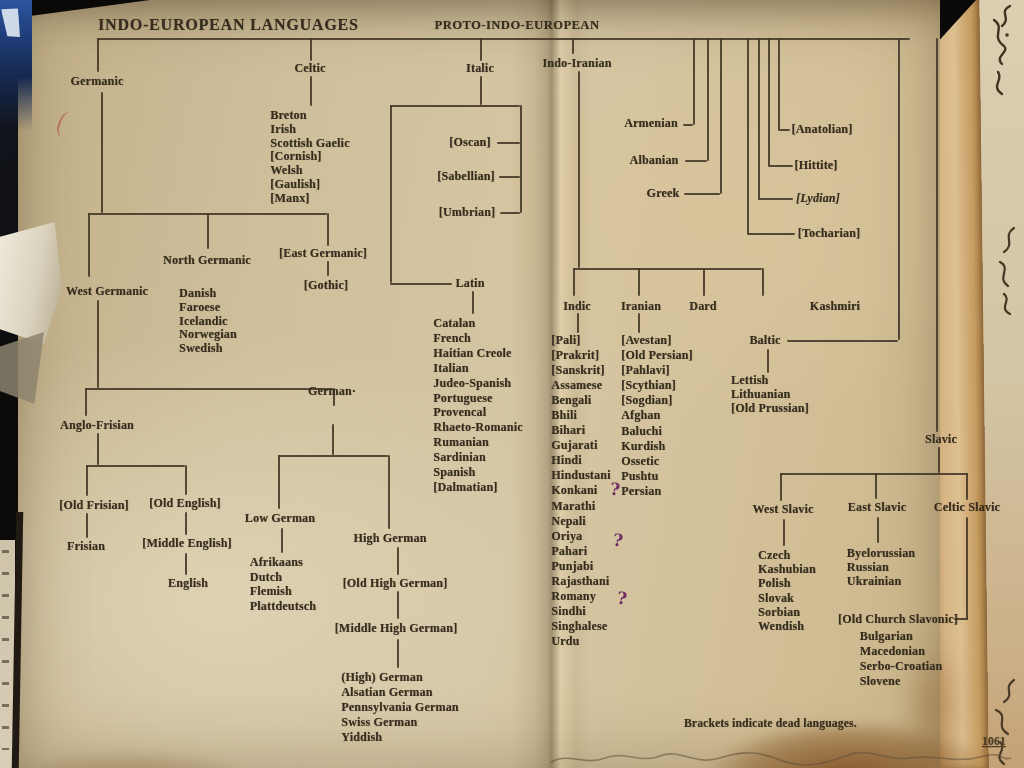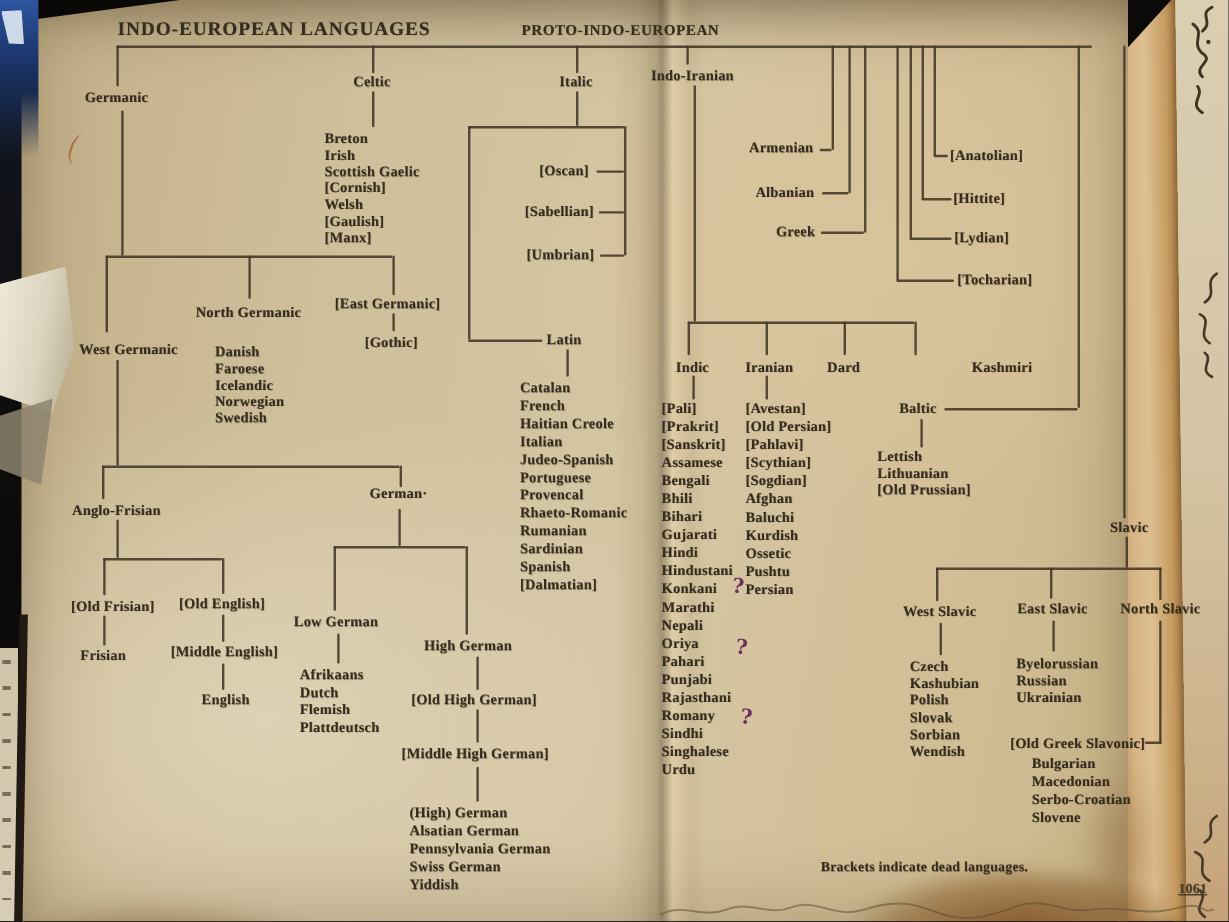--- a/index.html
+++ b/index.html
@@ -135,21 +135,21 @@
     <div class="vl" style="left:86px;top:465px;height:31px;"></div>
     <div class="vl" style="left:185px;top:465px;height:30px;"></div>
     <div class="lbl" style="left:94px;top:498px;">[Old Frisian]</div>
     <div class="vl" style="left:86px;top:513px;height:25px;"></div>
     <div class="lbl" style="left:86px;top:539px;">Frisian</div>
     <div class="lbl" style="left:185px;top:496px;text-align:center;">[Old English]</div>
     <div class="vl" style="left:185px;top:512px;height:23px;"></div>
     <div class="lbl" style="left:187px;top:536px;">[Middle English]</div>
     <div class="vl" style="left:185px;top:553px;height:22px;"></div>
     <div class="lbl" style="left:188px;top:576px;">English</div>
-    <div class="lbl" style="left:332px;top:404px;">German·</div>
+    <div class="lbl" style="left:332px;top:384px;">German·</div>
     <div class="vl" style="left:332px;top:424px;height:31px;"></div>
     <div class="hl" style="left:278px;top:455px;width:110px;"></div>
     <div class="vl" style="left:278px;top:455px;height:54px;"></div>
     <div class="vl" style="left:388px;top:455px;height:74px;"></div>
     <div class="lbl" style="left:280px;top:511px;">Low German</div>
     <div class="vl" style="left:281px;top:528px;height:25px;"></div>
     <div class="list" style="left:283px;top:555px;line-height:14.6px;">Afrikaans
 Dutch
 Flemish
 Plattdeutsch</div>
@@ -255,55 +255,55 @@
     <div class="lbl" style="left:651px;top:116px;">Armenian</div>
     <div class="hl" style="left:683px;top:124px;width:10px;"></div>
     <div class="lbl" style="left:654px;top:153px;">Albanian</div>
     <div class="hl" style="left:685px;top:160px;width:22px;"></div>
     <div class="lbl" style="left:663px;top:186px;">Greek</div>
     <div class="hl" style="left:684px;top:193px;width:36px;"></div>
     <div class="lbl" style="left:822px;top:122px;">[Anatolian]</div>
     <div class="hl" style="left:778px;top:129px;width:12px;"></div>
     <div class="lbl" style="left:816px;top:158px;">[Hittite]</div>
     <div class="hl" style="left:768px;top:165px;width:25px;"></div>
-    <div class="lbl" style="left:818px;top:191px;">[Lydian]</div>
+    <div class="lbl" style="left:818px;top:191px;font-style:italic;">[Lydian]</div>
     <div class="hl" style="left:758px;top:198px;width:35px;"></div>
     <div class="lbl" style="left:829px;top:226px;">[Tocharian]</div>
     <div class="hl" style="left:747px;top:233px;width:48px;"></div>
 
     <div class="lbl" style="left:765px;top:333px;">Baltic</div>
     <div class="hl" style="left:787px;top:340px;width:111px;"></div>
     <div class="vl" style="left:767px;top:349px;height:24px;"></div>
     <div class="list" style="left:770px;top:374px;line-height:13.9px;">Lettish
 Lithuanian
 [Old Prussian]</div>
 
     <div class="lbl" style="left:941px;top:432px;">Slavic</div>
     <div class="vl" style="left:938px;top:447px;height:26px;"></div>
     <div class="hl" style="left:780px;top:473px;width:188px;"></div>
     <div class="vl" style="left:780px;top:473px;height:28px;"></div>
     <div class="vl" style="left:875px;top:473px;height:26px;"></div>
     <div class="vl" style="left:966px;top:473px;height:27px;"></div>
     <div class="lbl" style="left:783px;top:502px;">West Slavic</div>
     <div class="lbl" style="left:877px;top:500px;">East Slavic</div>
-    <div class="lbl" style="left:967px;top:500px;">North Slavic</div>
+    <div class="lbl" style="left:967px;top:500px;">Celtic Slavic</div>
     <div class="vl" style="left:783px;top:519px;height:27px;"></div>
     <div class="vl" style="left:877px;top:517px;height:26px;"></div>
     <div class="vl" style="left:966px;top:517px;height:103px;"></div>
     <div class="hl" style="left:954px;top:618px;width:14px;"></div>
     <div class="list" style="left:787px;top:548px;line-height:14.2px;">Czech
 Kashubian
 Polish
 Slovak
 Sorbian
 Wendish</div>
     <div class="list" style="left:881px;top:546px;line-height:14.2px;">Byelorussian
 Russian
 Ukrainian</div>
-    <div class="lbl" style="left:898px;top:612px;">[Old Greek Slavonic]</div>
+    <div class="lbl" style="left:898px;top:612px;">[Old Church Slavonic]</div>
     <div class="list" style="left:901px;top:629px;line-height:14.9px;">Bulgarian
 Macedonian
 Serbo-Croatian
 Slovene</div>
 
     <div class="lbl noc foot" style="left:684px;top:717px;">Brackets indicate dead languages.</div>
     <div class="lbl noc pnum" style="left:982px;top:735px;">1061</div>
   </div>
 
   <svg style="left:980px;top:2px;" width="42" height="150" viewBox="0 0 42 150">

